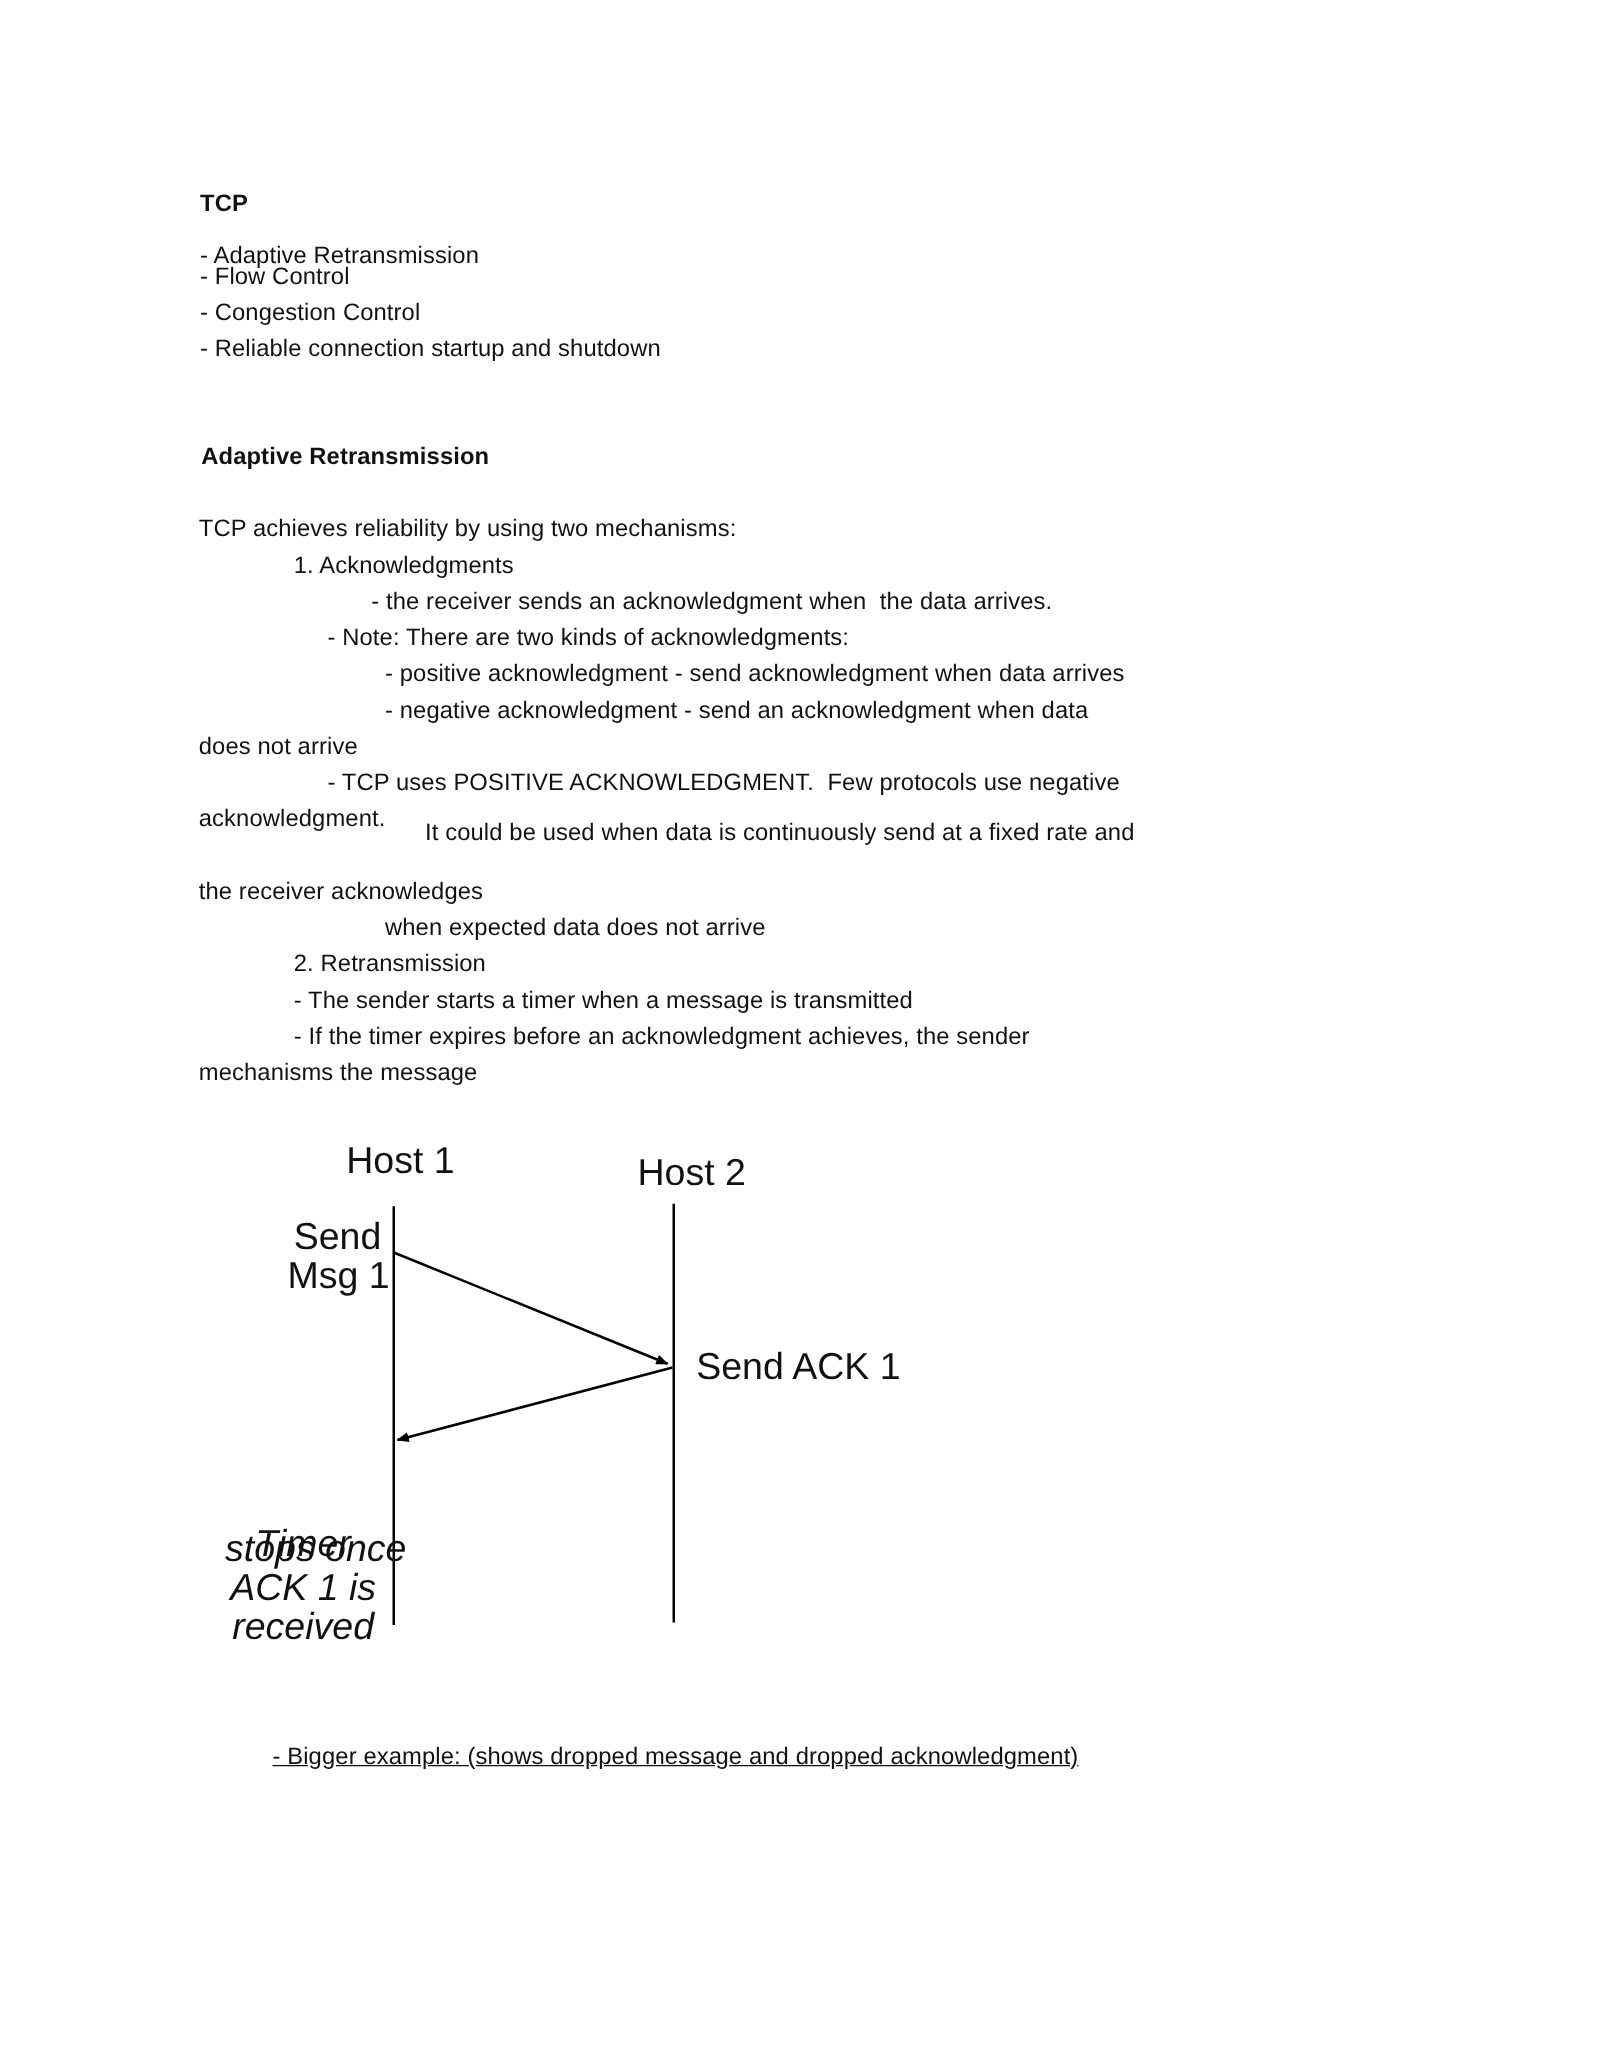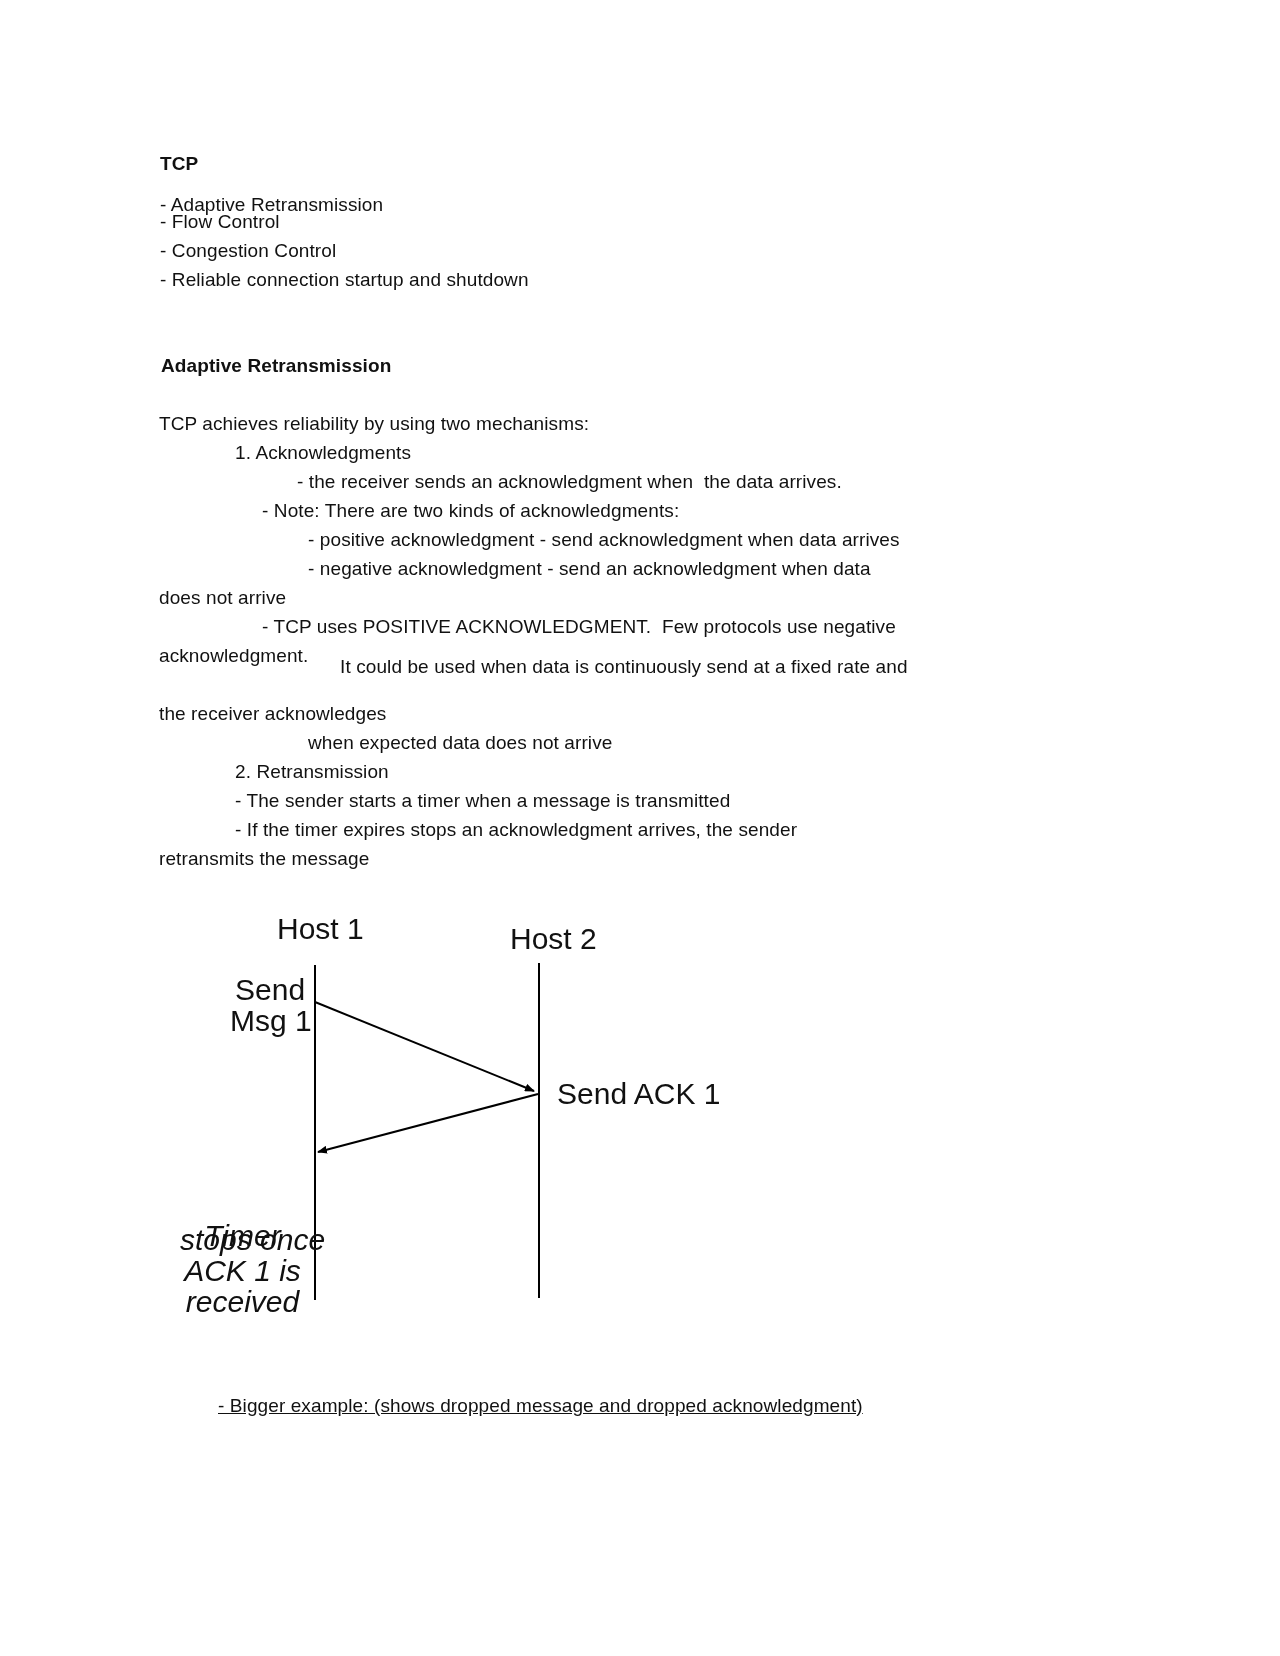--- a/index.html
+++ b/index.html
@@ -35,22 +35,22 @@
 <div class="line" style="left:308px; top:525px;">- positive acknowledgment - send acknowledgment when data arrives</div>
 <div class="line" style="left:308px; top:554px;">- negative acknowledgment - send an acknowledgment when data</div>
 <div class="line" style="left:159px; top:583px;">does not arrive</div>
 <div class="line" style="left:262px; top:612px;">- TCP uses POSITIVE ACKNOWLEDGMENT.  Few protocols use negative</div>
 <div class="line" style="left:159px; top:641px;">acknowledgment.</div>
 <div class="line" style="left:308px; top:652px;margin-left:32px;">It could be used when data is continuously send at a fixed rate and</div>
 <div class="line" style="left:159px; top:699px;">the receiver acknowledges</div>
 <div class="line" style="left:308px; top:728px;">when expected data does not arrive</div>
 <div class="line" style="left:235px; top:757px;">2. Retransmission</div>
 <div class="line" style="left:235px; top:786px;">- The sender starts a timer when a message is transmitted</div>
-<div class="line" style="left:235px; top:815px;">- If the timer expires stops an acknowledgment arrives, the sender</div>
-<div class="line" style="left:159px; top:844px;">retransmits the message</div>
+<div class="line" style="left:235px; top:815px;">- If the timer expires before an acknowledgment achieves, the sender</div>
+<div class="line" style="left:159px; top:844px;">mechanisms the message</div>
 
 <svg id="diagram" width="1280" height="1656" viewBox="0 0 1280 1656">
   <defs>
     <marker id="arrowhead" markerWidth="10" markerHeight="8" refX="9" refY="4" orient="auto" markerUnits="userSpaceOnUse">
       <path d="M0,0 L10,4 L0,8 Z" fill="#000"></path>
     </marker>
   </defs>
   <line x1="315" y1="965" x2="315" y2="1300" stroke="#000" stroke-width="2"></line>
   <line x1="539" y1="963" x2="539" y2="1298" stroke="#000" stroke-width="2"></line>
   <line x1="315" y1="1002" x2="534" y2="1091" stroke="#000" stroke-width="2" marker-end="url(#arrowhead)"></line>

